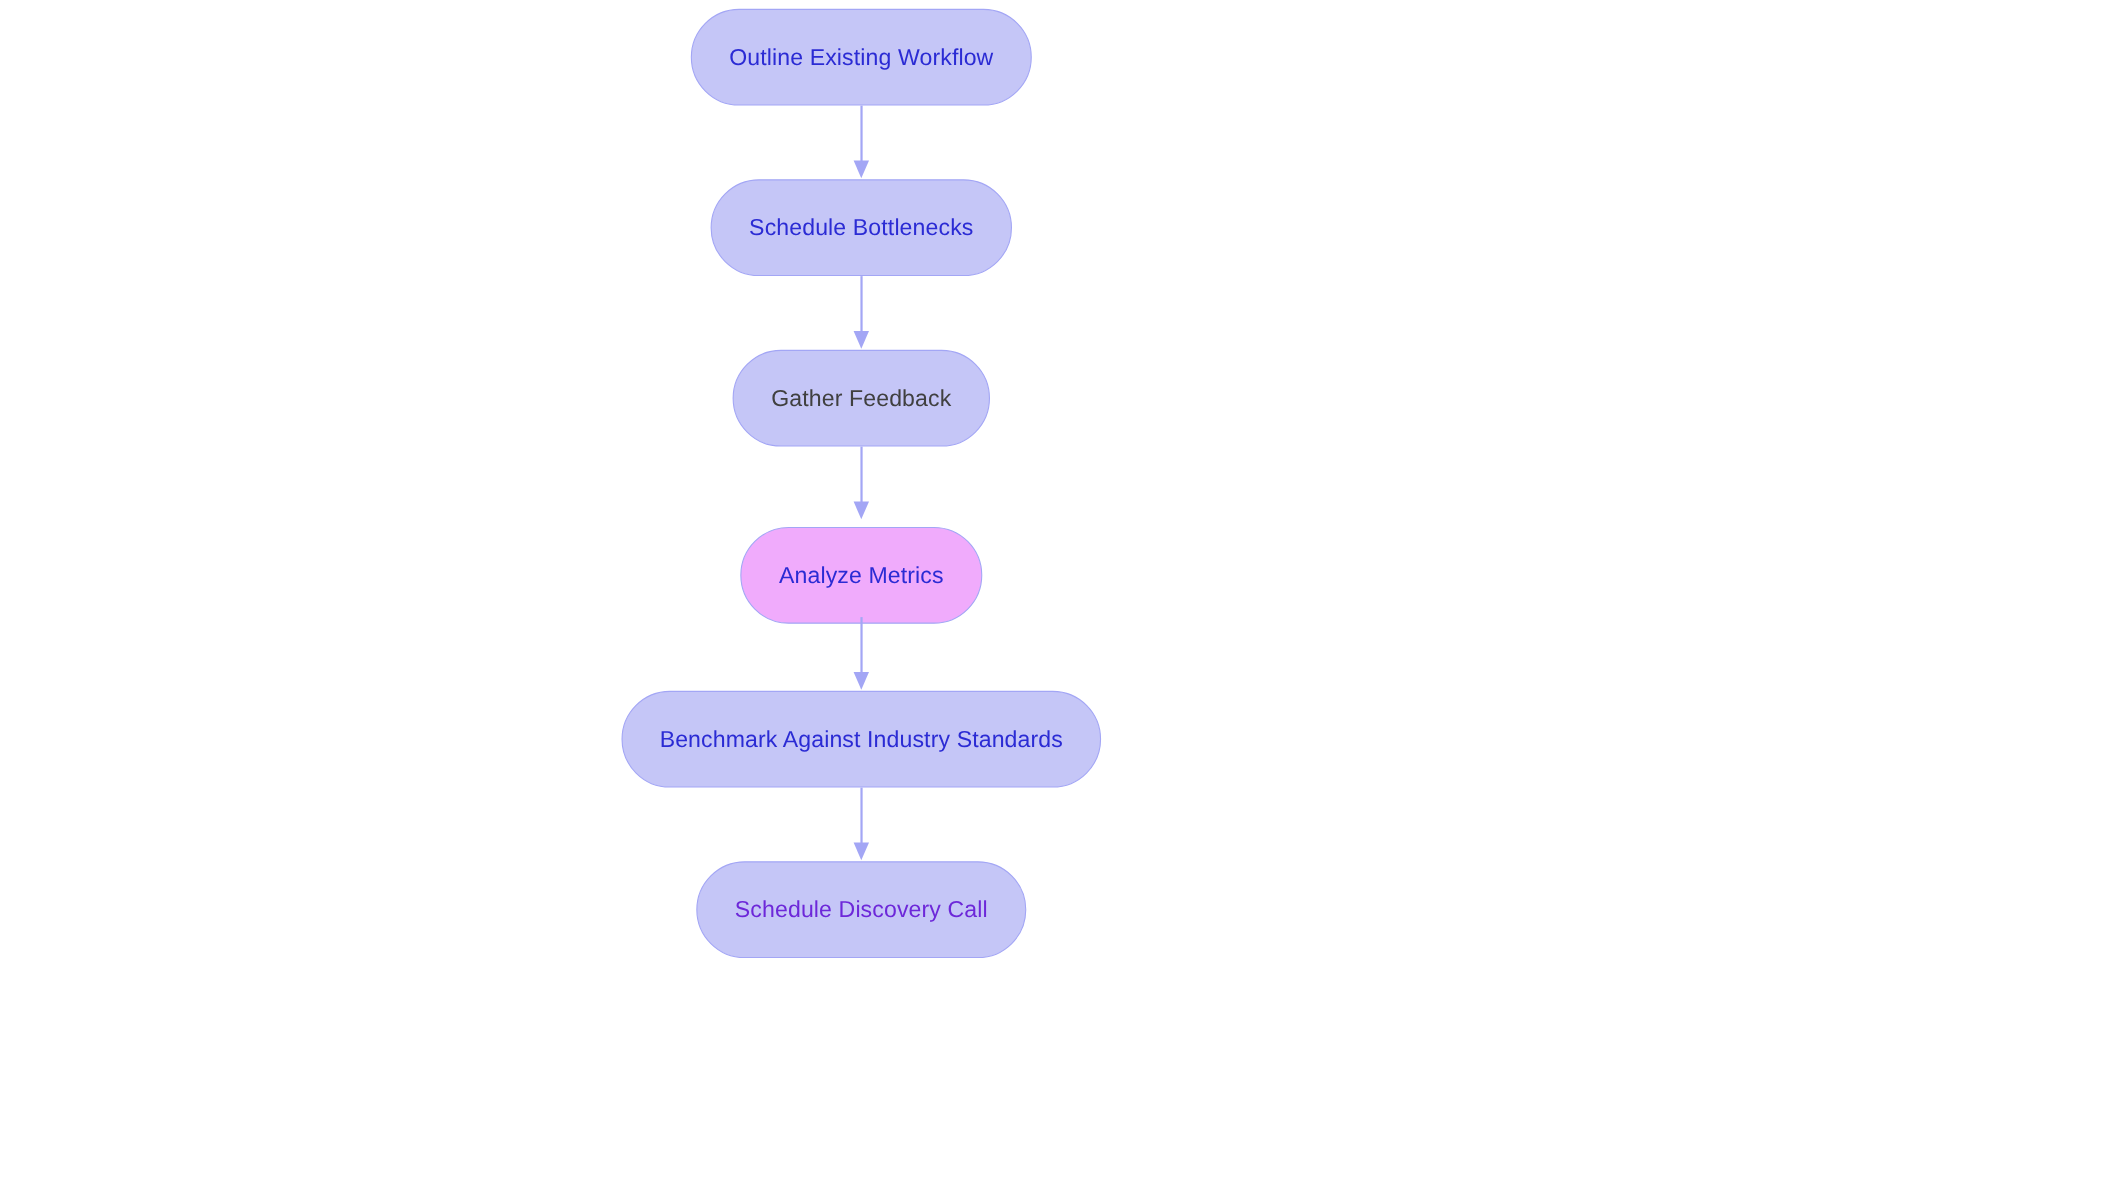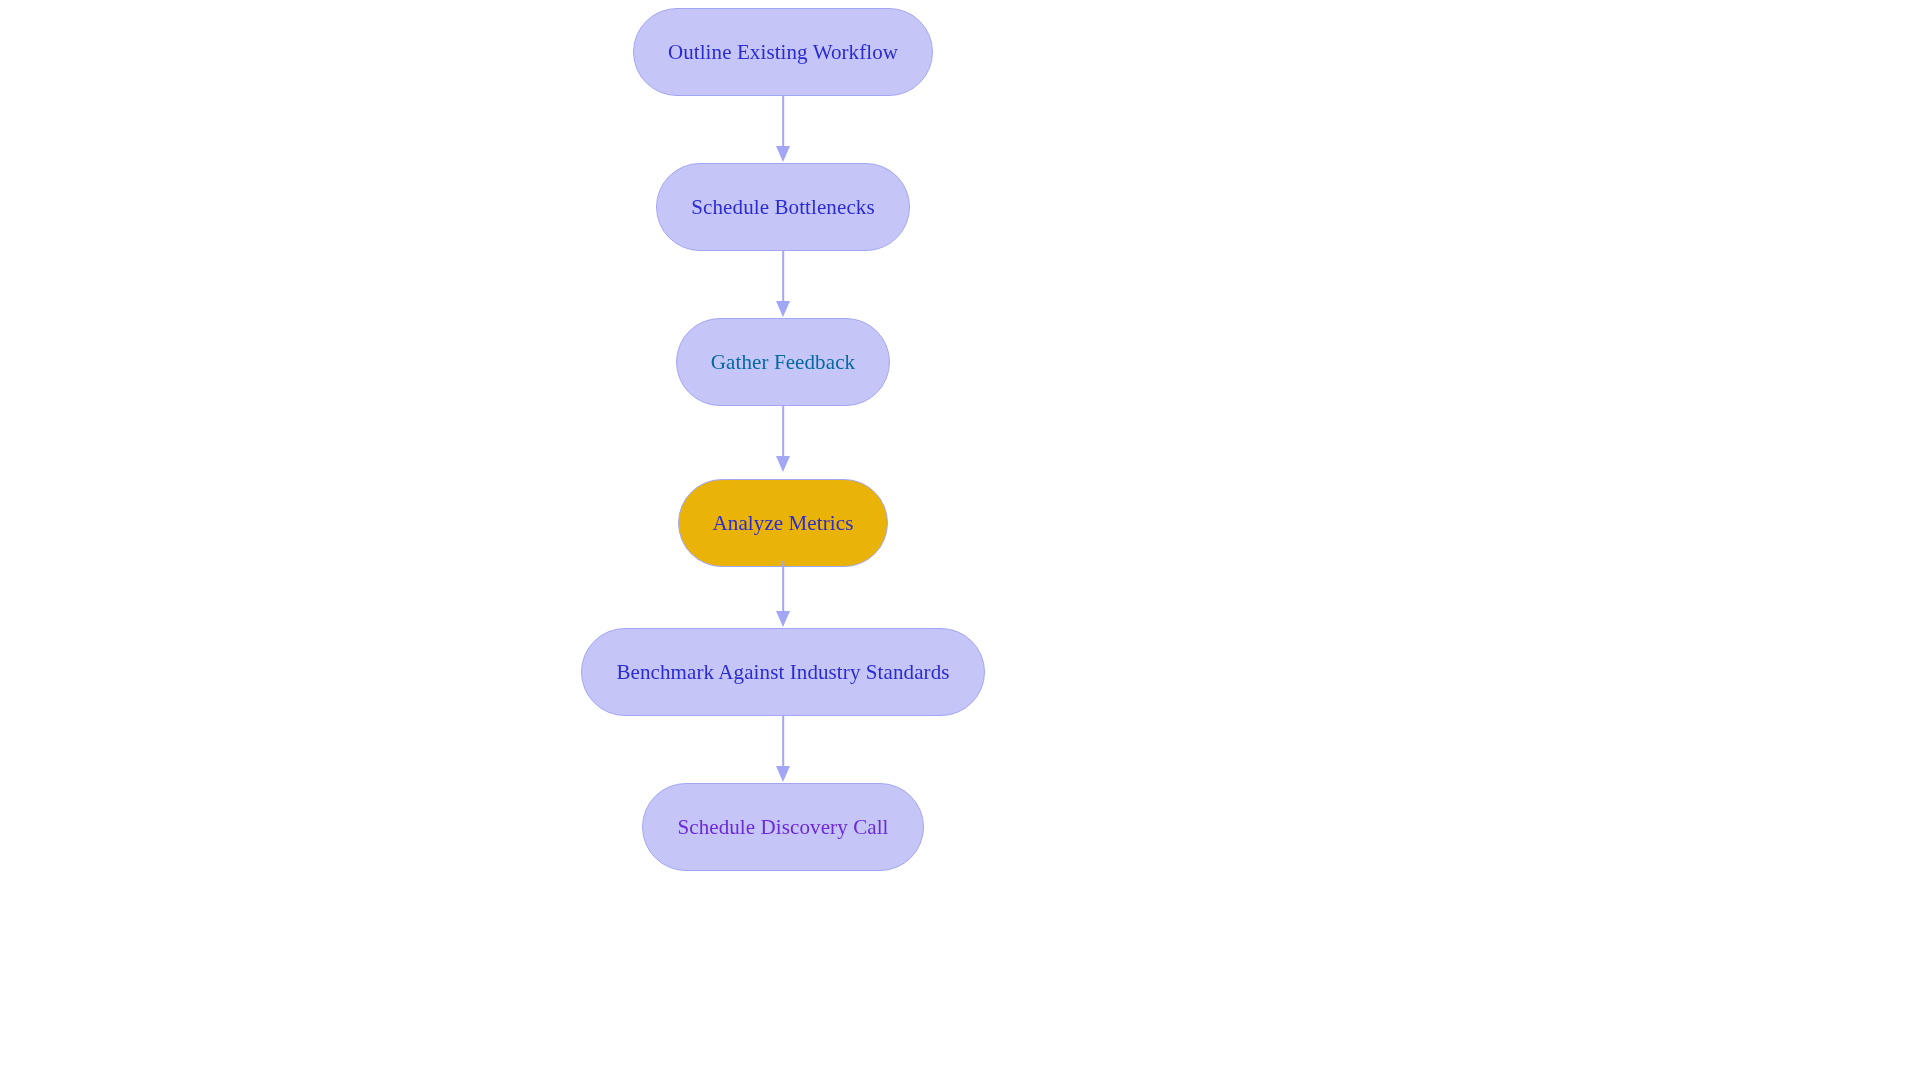--- a/index.html
+++ b/index.html
@@ -55,21 +55,21 @@
     padding: 0 34px;
     white-space: nowrap;
   }
 
   .flow-node .node-label {
     color: #2b2bd4;
     font-size: 21px;
     line-height: 1;
     letter-spacing: 0.1px;
     font-weight: 400;
-    font-family: Liberation Serif, serif;
+    font-family: Liberation Sans, sans-serif;
   }
 
   
   .connector {
     flex: 0 0 auto;
     height: 67px;
     width: 16px;
     position: relative;
   }
   .connector .stem {
@@ -119,31 +119,31 @@
       </div>
     </div>
 
     <div class="connector">
       <div class="stem" style="background: rgb(163, 166, 245);"></div>
       <div class="arrowhead" style="border-top-color: rgb(163, 166, 245);"></div>
     </div>
 
     <div class="node-slot">
       <div class="flow-node" style="background: rgb(197, 198, 247); border-color: rgb(163, 166, 245);">
-        <span class="node-label" style="color: #0369a1;">Gather Feedback</span>
+        <span class="node-label" style="color: #404040;">Gather Feedback</span>
       </div>
     </div>
 
     <div class="connector">
       <div class="stem" style="background: rgb(163, 166, 245);"></div>
       <div class="arrowhead" style="border-top-color: rgb(163, 166, 245);"></div>
     </div>
 
     <div class="node-slot">
-      <div class="flow-node" style="background: #eab308; border-color: rgb(163, 166, 245); margin-top: 12px;">
+      <div class="flow-node" style="background: #f0abfc; border-color: rgb(163, 166, 245); margin-top: 12px;">
         <span class="node-label" style="color: rgb(43, 43, 212);">Analyze Metrics</span>
       </div>
     </div>
 
     <div class="connector">
       <div class="stem" style="background: rgb(163, 166, 245);"></div>
       <div class="arrowhead" style="border-top-color: rgb(163, 166, 245);"></div>
     </div>
 
     <div class="node-slot">

